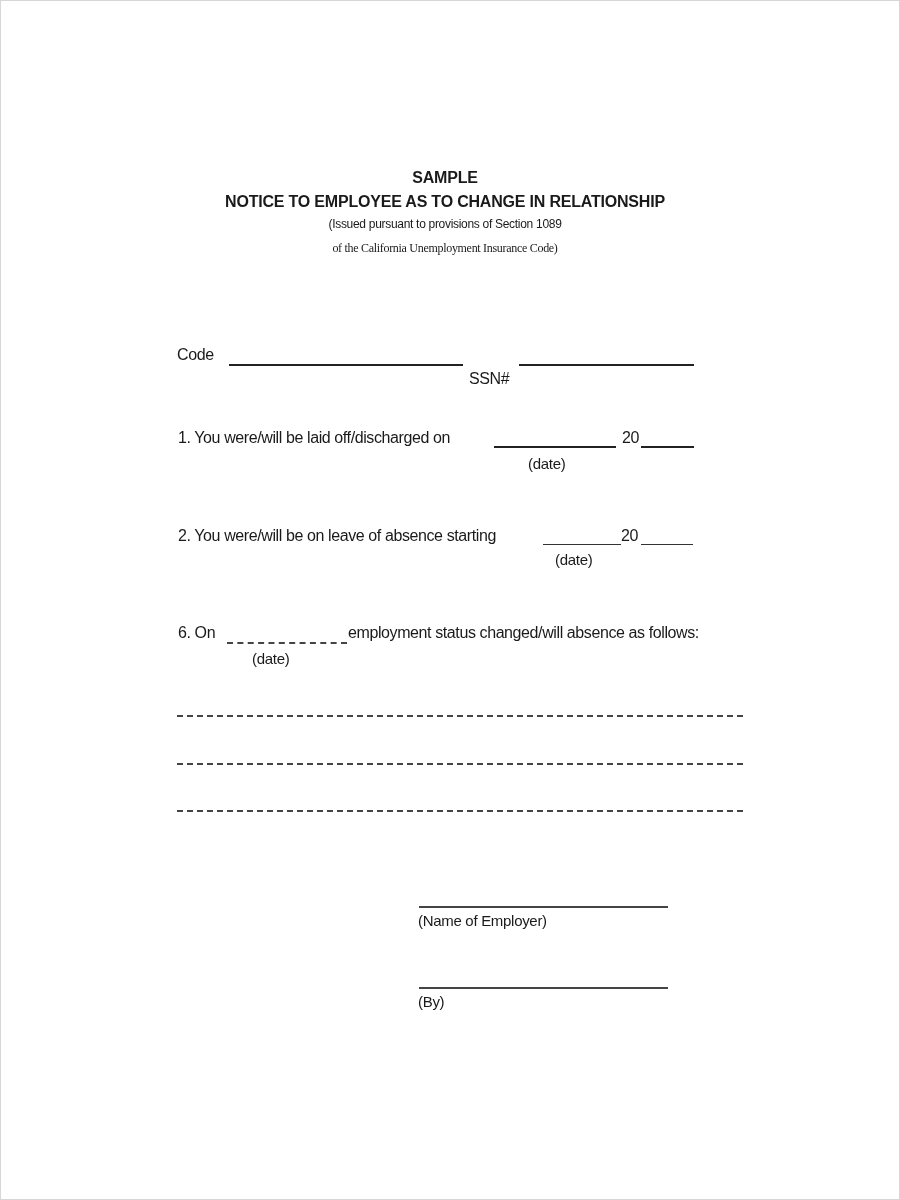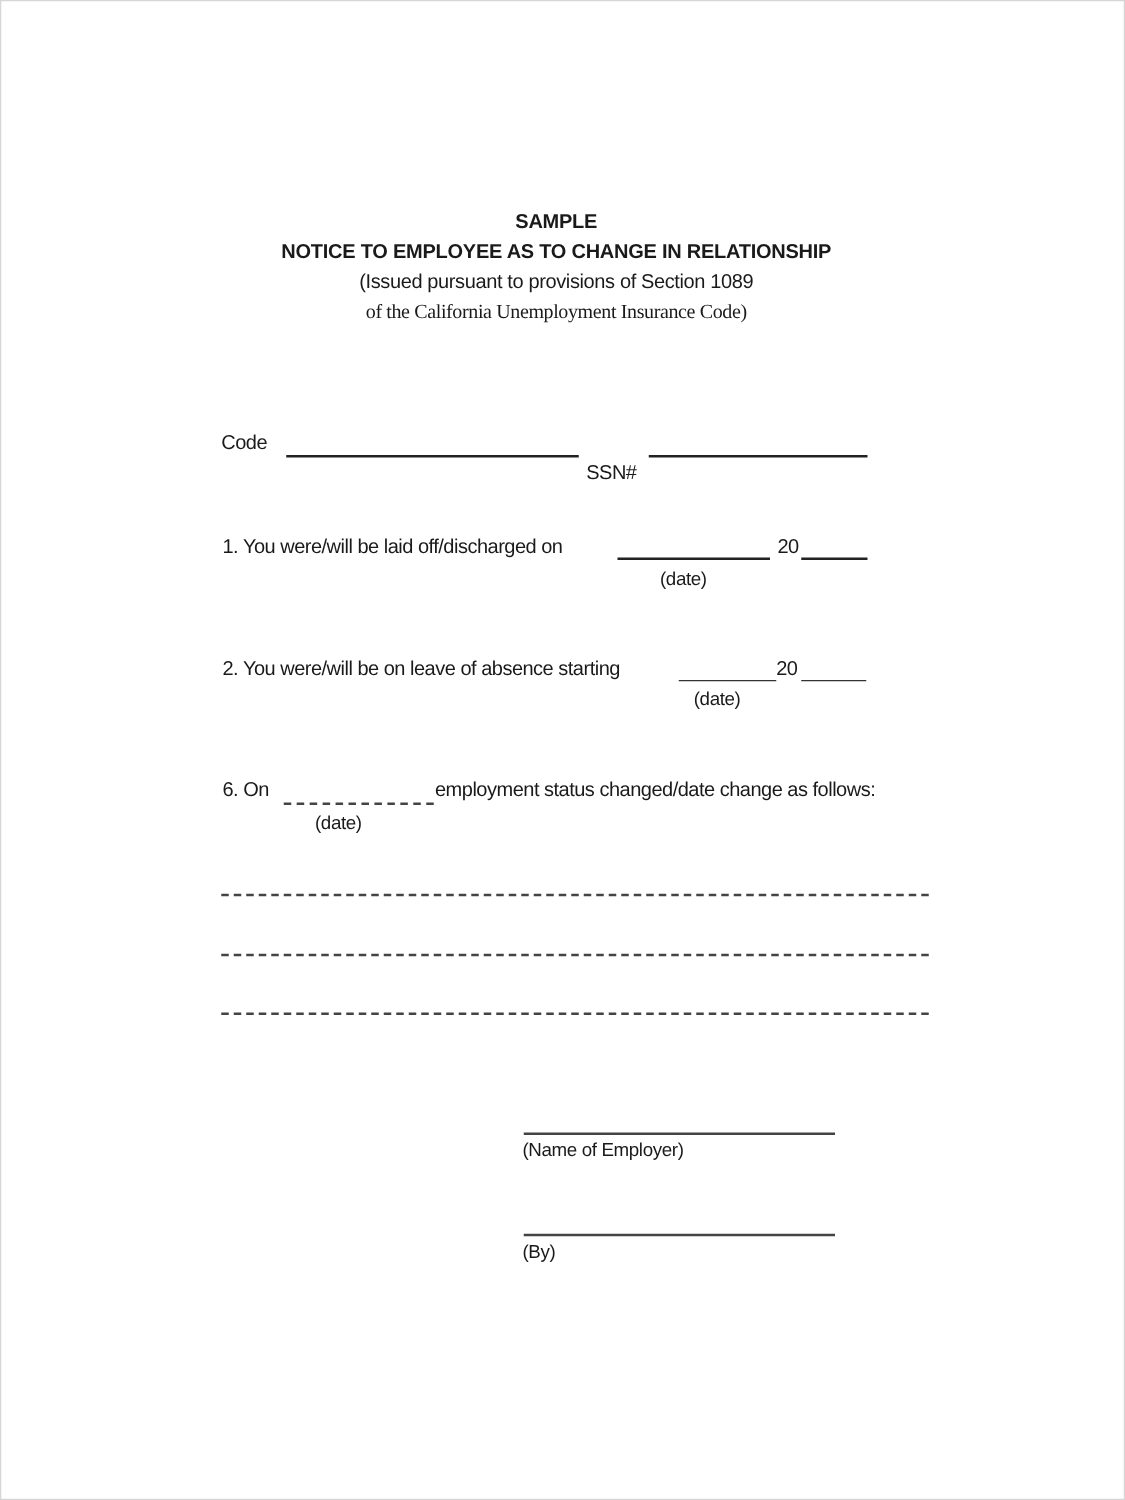--- a/index.html
+++ b/index.html
@@ -7,21 +7,21 @@
       width: 900px; height: 1200px; background: #ffffff;
       font-family: "Liberation Sans", sans-serif; color: #1a1a1a;
       position: relative; overflow: hidden;
     }
     .page-frame {
       position: absolute; left: 0; top: 0; width: 898px; height: 1198px;
       border: 1px solid #d6d6d6;
     }
     .abs { position: absolute; white-space: nowrap; }
     .title { font-size: 16px; font-weight: bold; letter-spacing: -0.2px; }
-    .sub { font-size: 16px; letter-spacing: -0.3px; }
+    .sub { font-size: 12px; letter-spacing: -0.3px; }
     .body-text { font-size: 16px; letter-spacing: -0.4px; }
     .hint { font-size: 15px; letter-spacing: -0.3px; }
     .blank { position: absolute; height: 0; border-top: 2px solid #222; }
     .blank-thin { position: absolute; height: 0; border-top: 1.5px solid #333; }
     .dashline { position: absolute; height: 0; border-top: 2px dashed #444; }
     .sigline { position: absolute; height: 0; border-top: 2px solid #444; }
   </style>
 </head>
 <body>
 
@@ -44,21 +44,21 @@
 <div class="abs hint" style="left:528px;top:455px;">(date)</div>
 
 <div class="abs body-text" style="left:178px;top:527px;">2. You were/will be on leave of absence starting</div>
 <div class="blank-thin" style="left:543px;top:544px;width:78px;"></div>
 <div class="abs body-text" style="left:621px;top:527px;">20</div>
 <div class="blank-thin" style="left:641px;top:544px;width:52px;"></div>
 <div class="abs hint" style="left:555px;top:551px;">(date)</div>
 
 <div class="abs body-text" style="left:178px;top:624px;">6. On</div>
 <div class="dashline" style="left:227px;top:642px;width:120px;"></div>
-<div class="abs body-text" style="left:348px;top:624px;">employment status changed/date change as follows:</div>
+<div class="abs body-text" style="left:348px;top:624px;">employment status changed/will absence as follows:</div>
 <div class="abs hint" style="left:252px;top:650px;">(date)</div>
 
 <div class="dashline" style="left:177px;top:715px;width:566px;"></div>
 <div class="dashline" style="left:177px;top:763px;width:566px;"></div>
 <div class="dashline" style="left:177px;top:810px;width:566px;"></div>
 
 <div class="sigline" style="left:419px;top:906px;width:249px;"></div>
 <div class="abs hint" style="left:418px;top:912px;">(Name of Employer)</div>
 <div class="sigline" style="left:419px;top:987px;width:249px;"></div>
 <div class="abs hint" style="left:418px;top:993px;">(By)</div>

